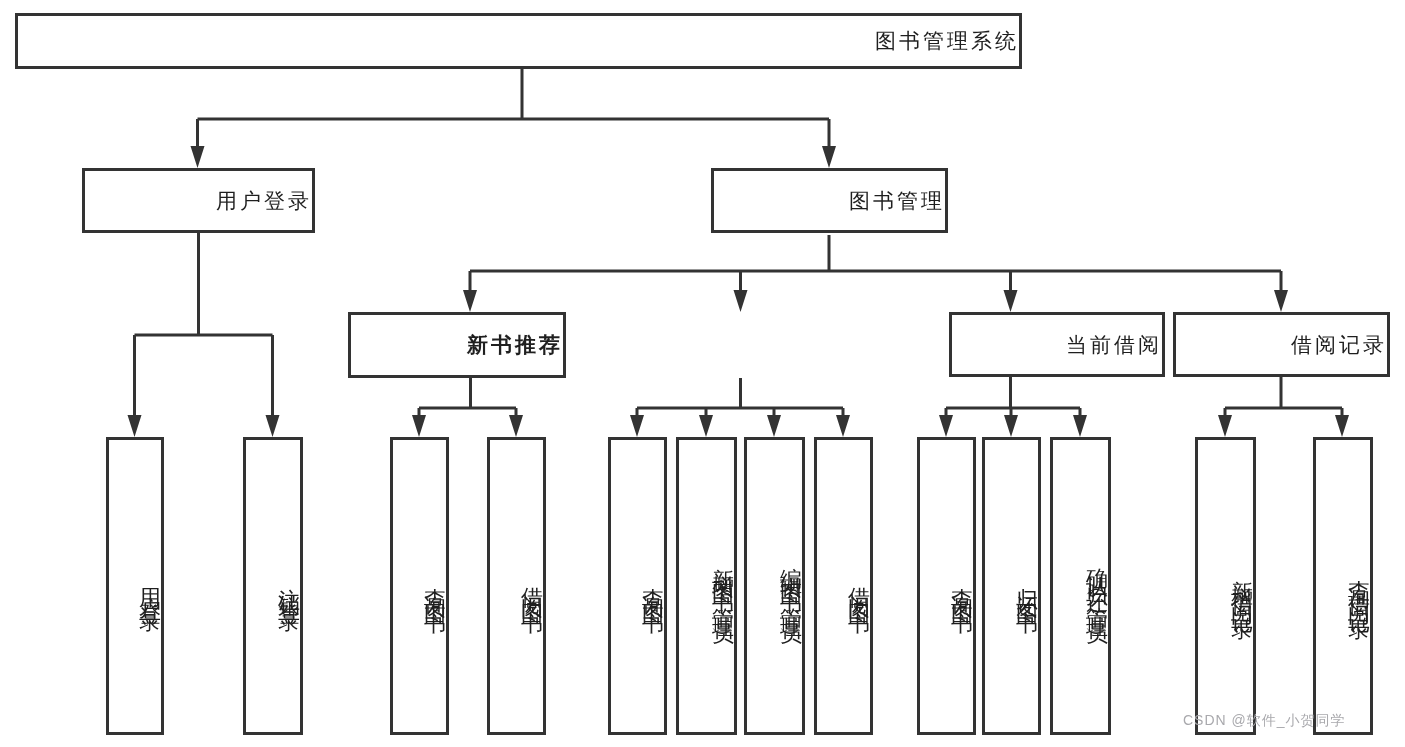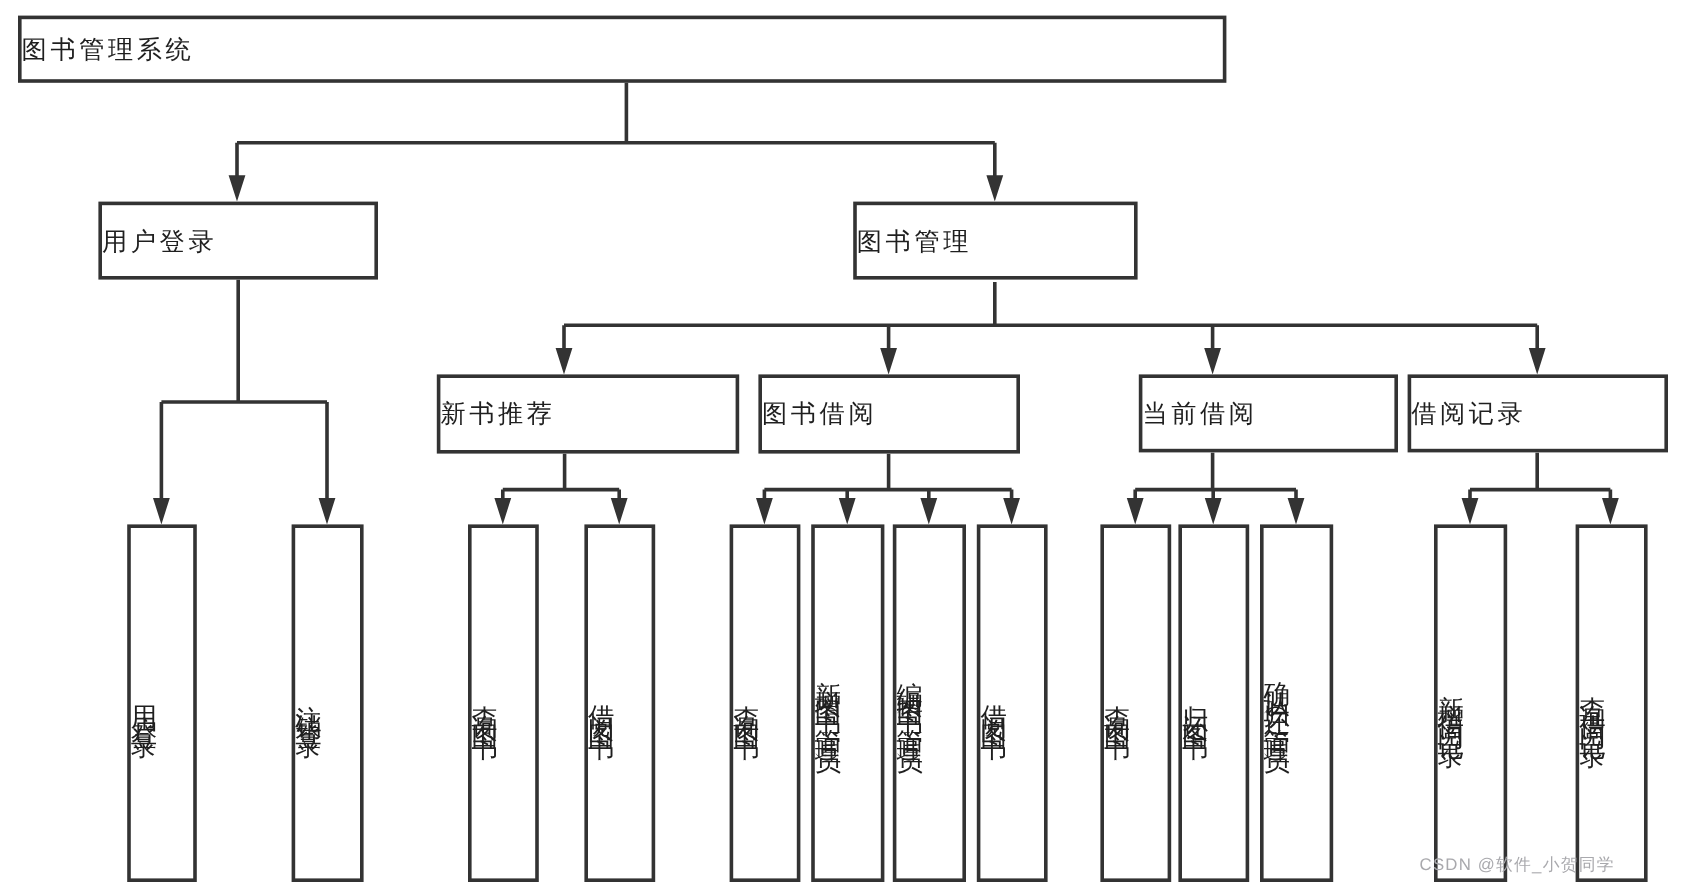--- a/index.html
+++ b/index.html
@@ -25,21 +25,21 @@
     position: absolute;
     left: 0; top: 0;
   }
   .box {
     position: absolute;
     box-sizing: border-box;
     background: #ffffff;
     border: 3px solid #333333;
     display: flex;
     align-items: center;
-    justify-content: flex-start;
+    justify-content: flex-end;
     color: #1f1f1f;
   }
   .box.h span {
     font-size: 21px;
     letter-spacing: 3px;
     white-space: nowrap;
   }
   .box.v span {
     writing-mode: vertical-rl;
     text-orientation: mixed;
@@ -105,25 +105,22 @@
     <span>图书管理系统</span>
   </div>
 
   <div class="box h" style="left:82px;top:168px;width:233px;height:65px;">
     <span>用户登录</span>
   </div>
   <div class="box h" style="left:711px;top:168px;width:237px;height:65px;">
     <span>图书管理</span>
   </div>
 
-  <div class="box h" style="left:364px;top:312px;width:252px;height:66px;">
+  <div class="box h" style="left:348px;top:312px;width:218px;height:66px;font-weight:bold;">
     <span>新书推荐</span>
-  </div>
-  <div class="box h" style="left:632px;top:312px;width:218px;height:66px;">
-    <span>图书借阅</span>
   </div>
   <div class="box h" style="left:903px;top:312px;width:216px;height:65px;margin-left:46px;">
     <span>当前借阅</span>
   </div>
   <div class="box h" style="left:1173px;top:312px;width:217px;height:65px;">
     <span>借阅记录</span>
   </div>
 
   <div class="box v" style="left:106px;top:437px;width:58px;height:298px;">
     <span>用户登录</span>

